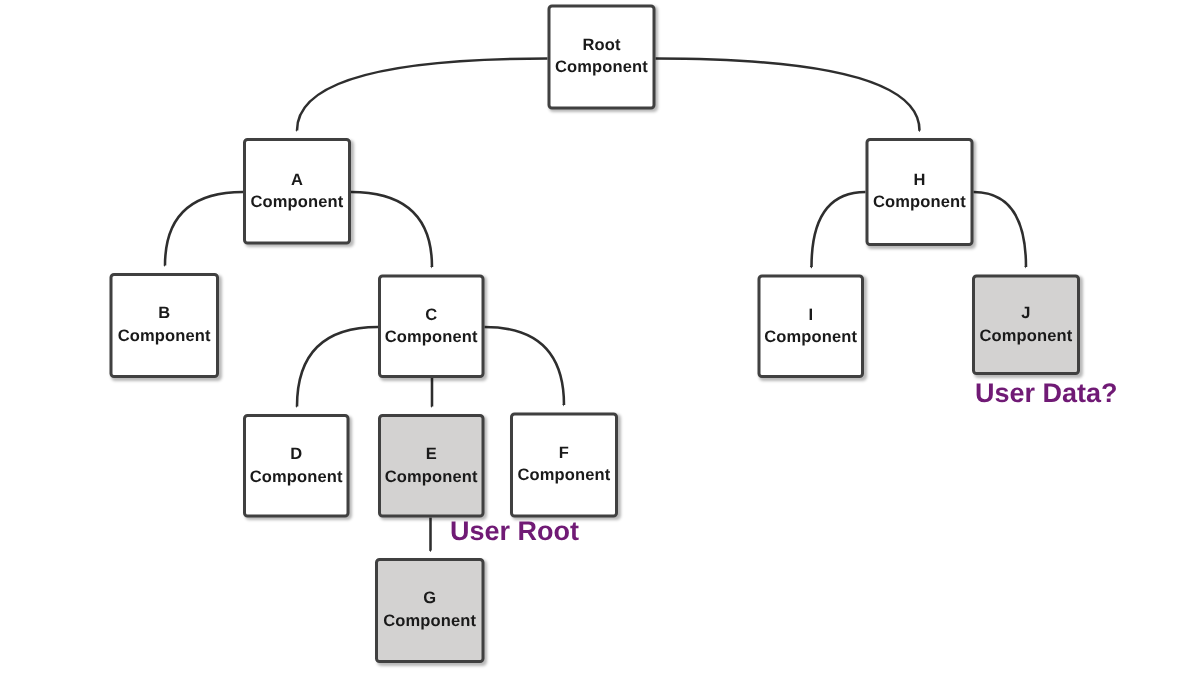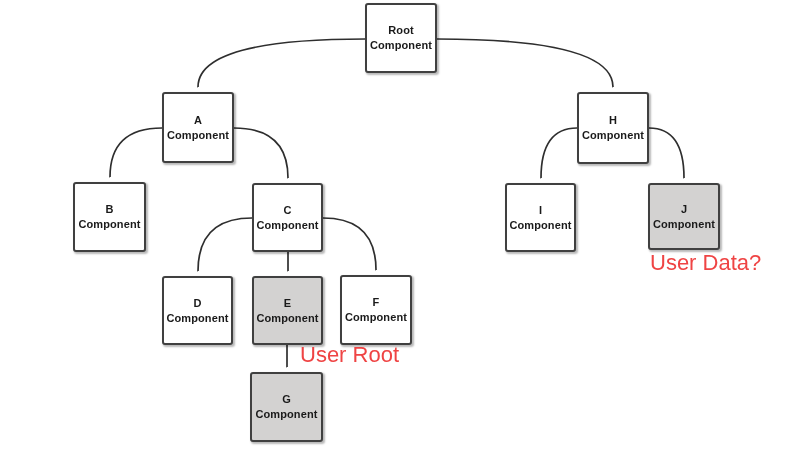--- a/index.html
+++ b/index.html
@@ -42,23 +42,23 @@
   }
   .node .line1,.node .line2{
     font-size:11px;
     font-weight:600;
     line-height:15px;
     letter-spacing:0.1px;
     white-space:nowrap;
   }
   .annotation{
     position:absolute;
-    font-size:22px;
-    font-weight:400;
-    color:#ef4444;
+    font-size:18px;
+    font-weight:700;
+    color:#701a75;
     white-space:nowrap;
     line-height:19px;
   }
 </style>
 </head>
 <body style="background: rgb(255, 255, 255);">
 
 <div class="canvas">
   <svg class="edges-layer" width="800" height="451" viewBox="0 0 800 451" xmlns="http://www.w3.org/2000/svg">
     <defs>

